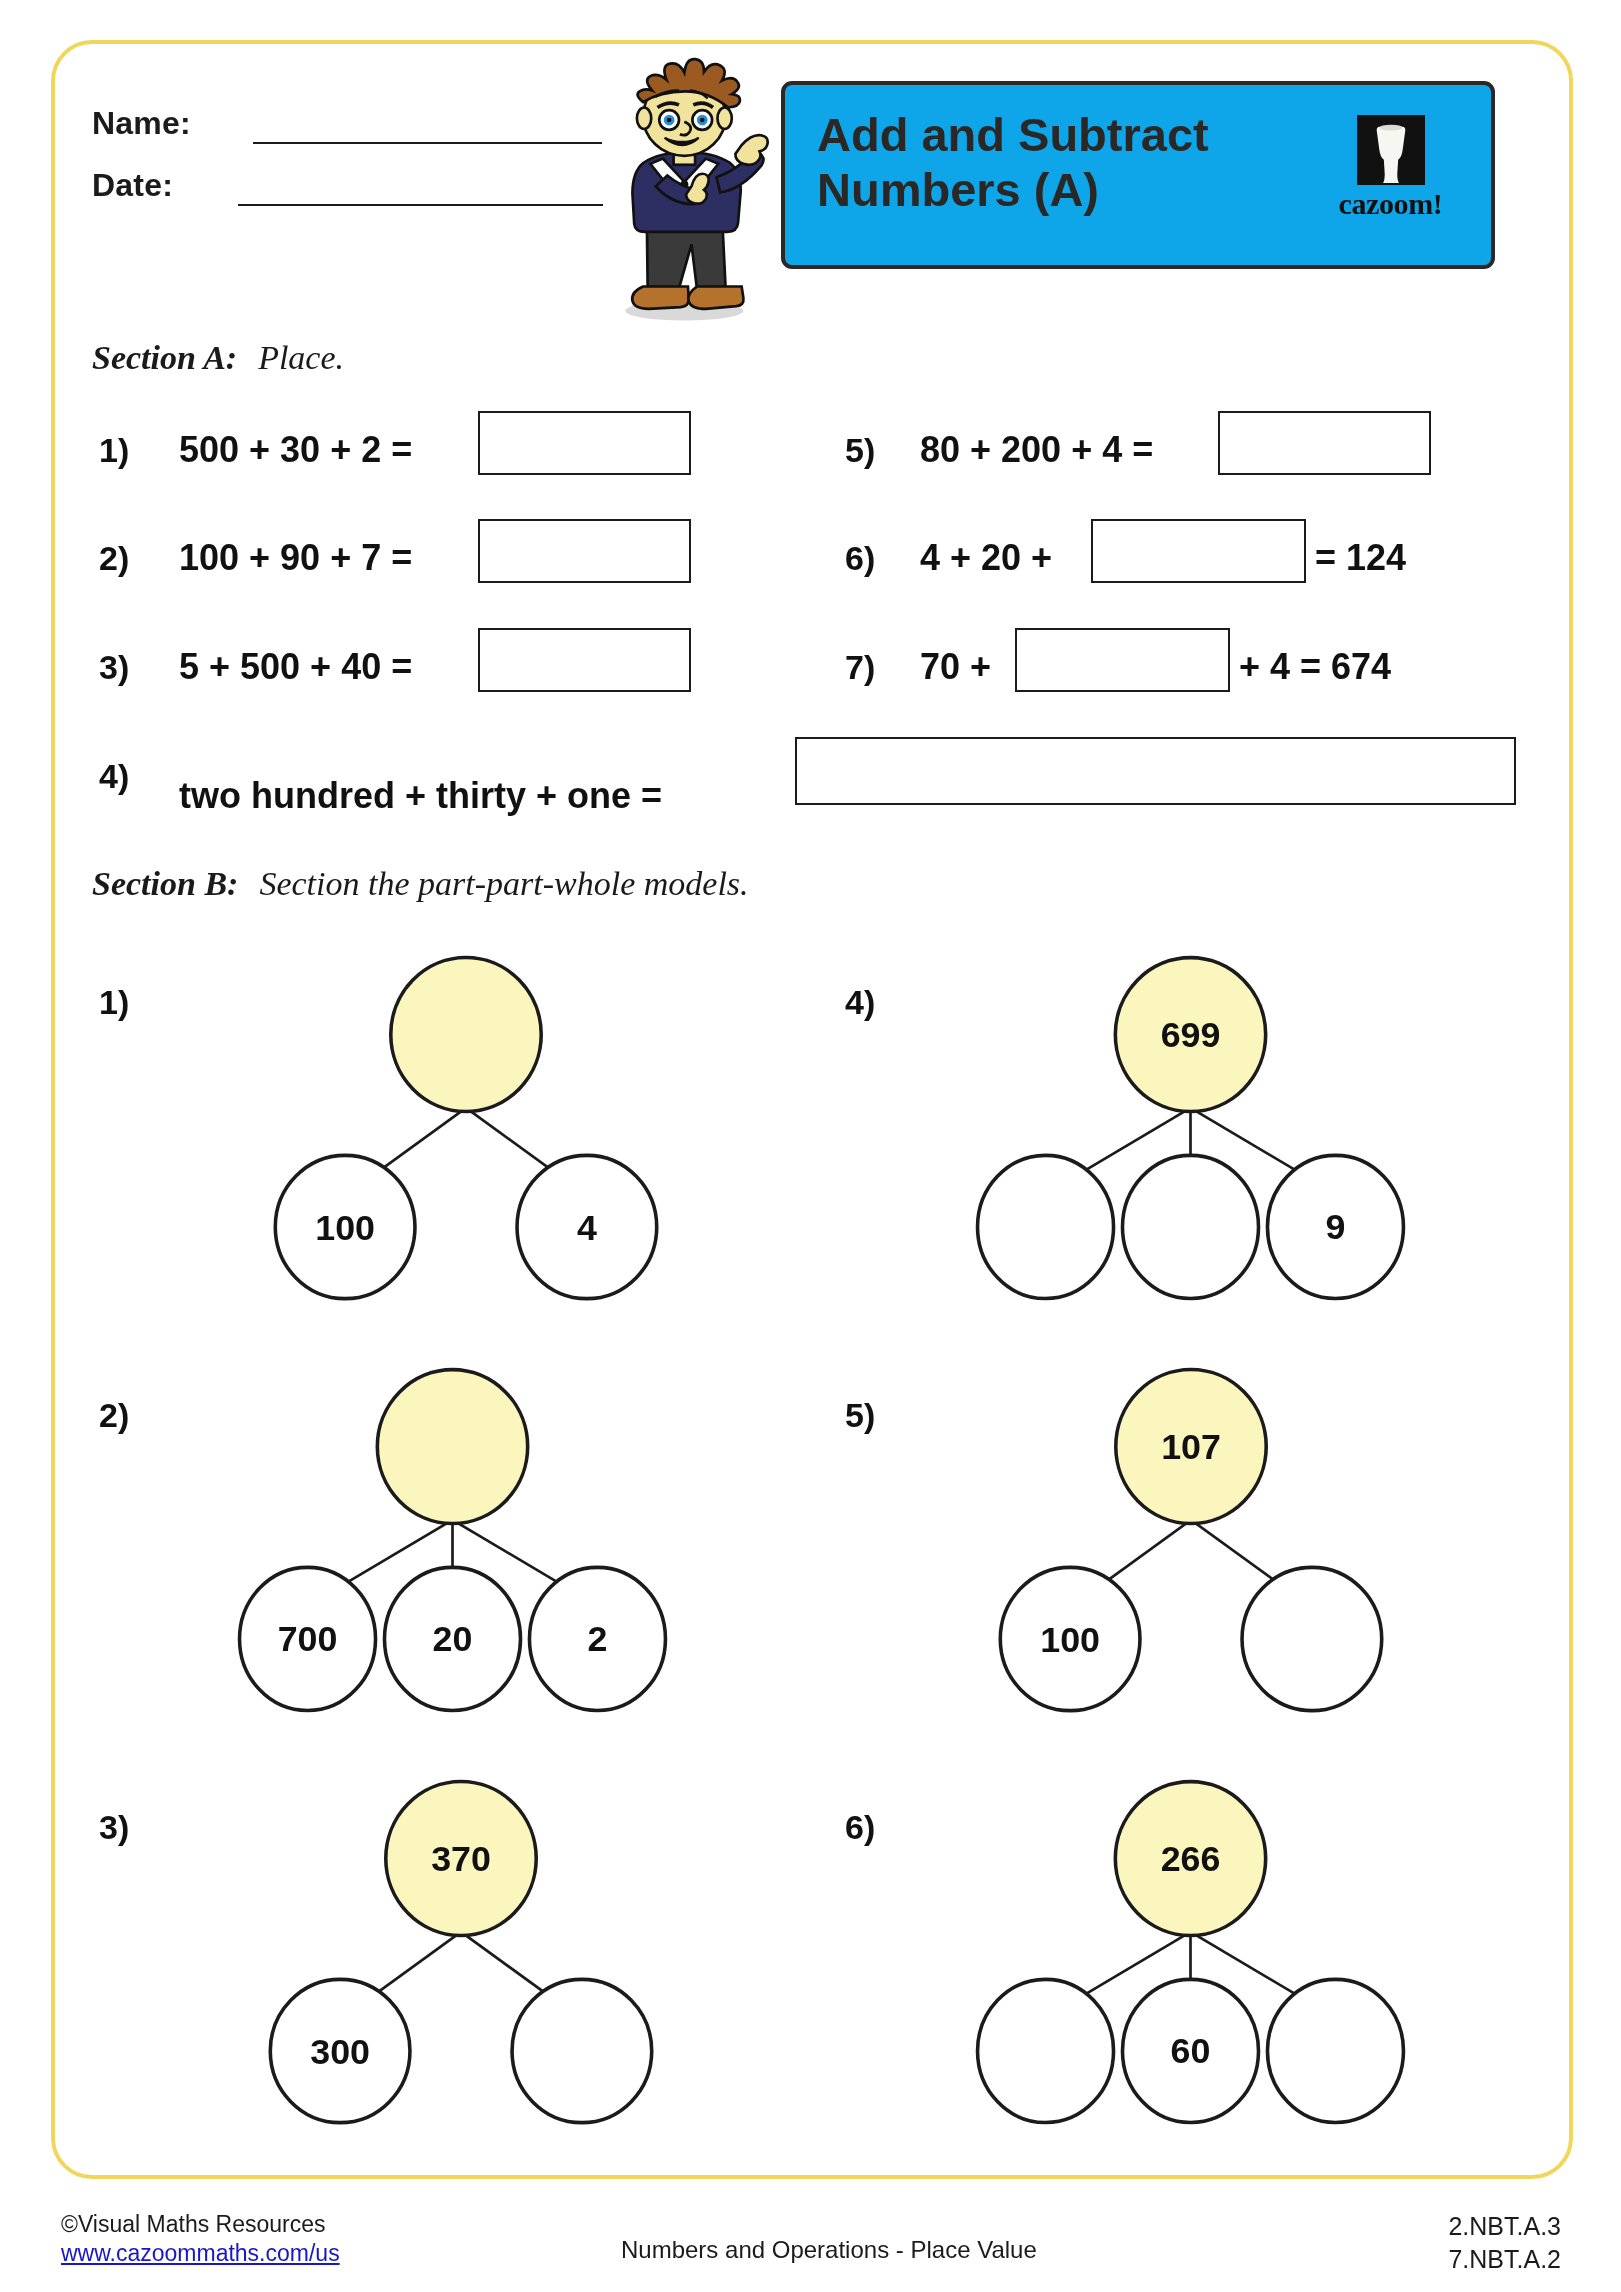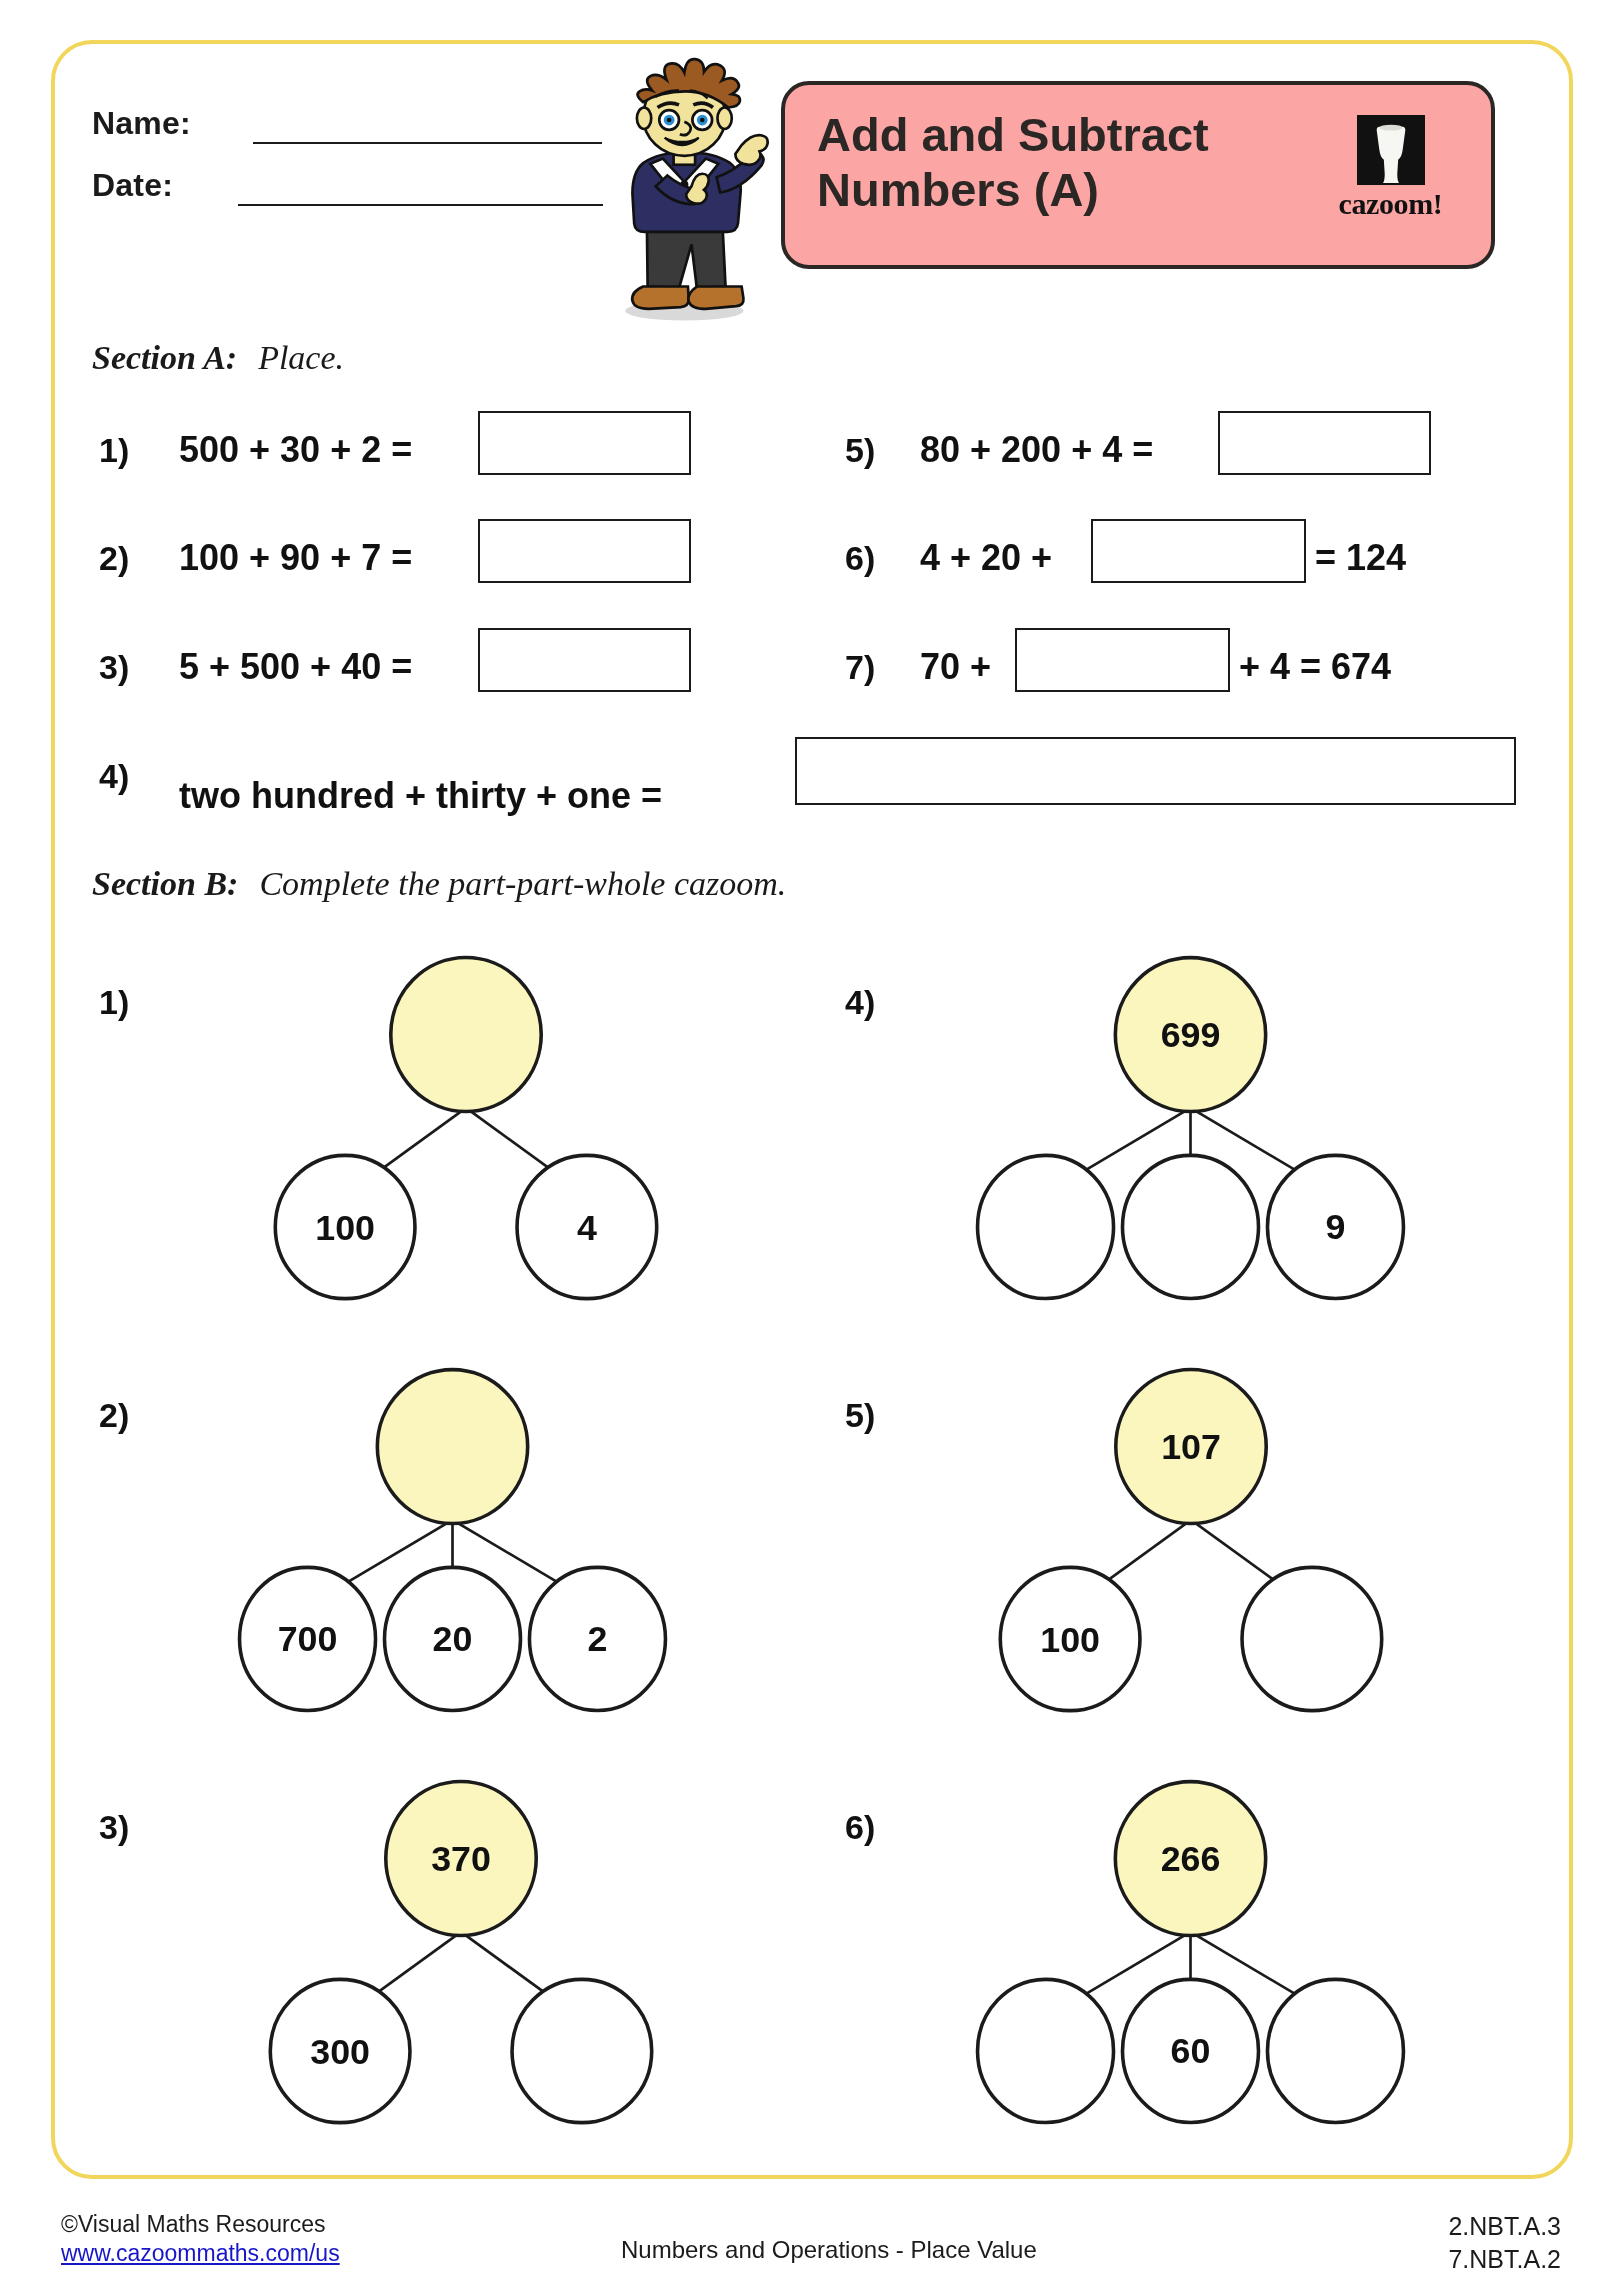--- a/index.html
+++ b/index.html
@@ -55,23 +55,23 @@
     height: 273px;
   }
 
   
   #title-box {
     position: absolute;
     left: 781px;
     top: 81px;
     width: 714px;
     height: 188px;
-    background: #fca5a5;
+    background: #0ea5e9;
     border: 4.5px solid #2b2724;
-    border-radius: 28px;
+    border-radius: 11px;
     box-sizing: border-box;
   }
   #title-text {
     position: absolute;
     left: 32px;
     top: 23px;
     width: 502px;
     font-size: 47px;
     font-weight: bold;
     line-height: 1.16;
@@ -294,21 +294,21 @@
   <div class="ansbox" style="left:1091px; top:519px; width:215px; height:64px;"></div>
   <div class="qexpr" style="left:1315px; top:537px;">= 124</div>
 
   <div class="qnum" style="left:845px; top:648px;">7)</div>
   <div class="qexpr" style="left:920px; top:646px;">70 +</div>
   <div class="ansbox" style="left:1015px; top:628px; width:215px; height:64px;"></div>
   <div class="qexpr" style="left:1239px; top:646px;">+ 4 = 674</div>
 
   <div class="section-head" style="left:92px; top:865px;">
     <span class="sh-bold">Section B:</span>
-    <span class="sh-italic" style="margin-left:12.5px;">Complete the part-part-whole cazoom.</span>
+    <span class="sh-italic" style="margin-left:12.5px;">Section the part-part-whole models.</span>
   </div>
 
   <div class="model-num" style="left:99px; top:983px;">1)</div>
   <div class="ppw" style="left:233px; top:936px;">
     <svg viewBox="0 0 520 430" width="466" height="385">
       <line x1="260" y1="192" x2="125" y2="290" stroke="#1b1b1b" stroke-width="3"></line>
       <line x1="260" y1="192" x2="395" y2="290" stroke="#1b1b1b" stroke-width="3"></line>
       <ellipse cx="260" cy="110" rx="84" ry="86" fill="#FBF5BE" stroke="#1b1b1b" stroke-width="4"></ellipse>
       <text x="260" y="124" class="node-text" text-anchor="middle"></text>
       <ellipse cx="125" cy="325" rx="78" ry="80" fill="#fff" stroke="#1b1b1b" stroke-width="4"></ellipse>

